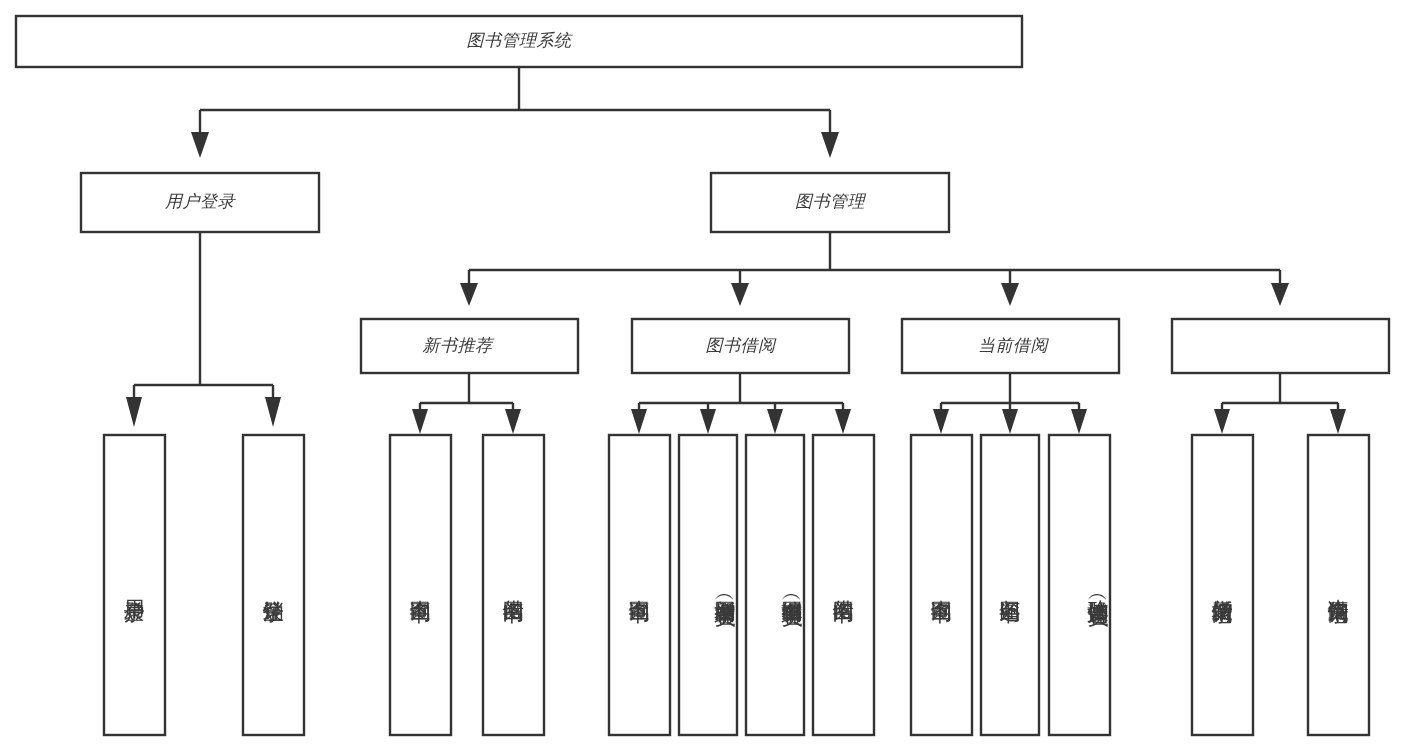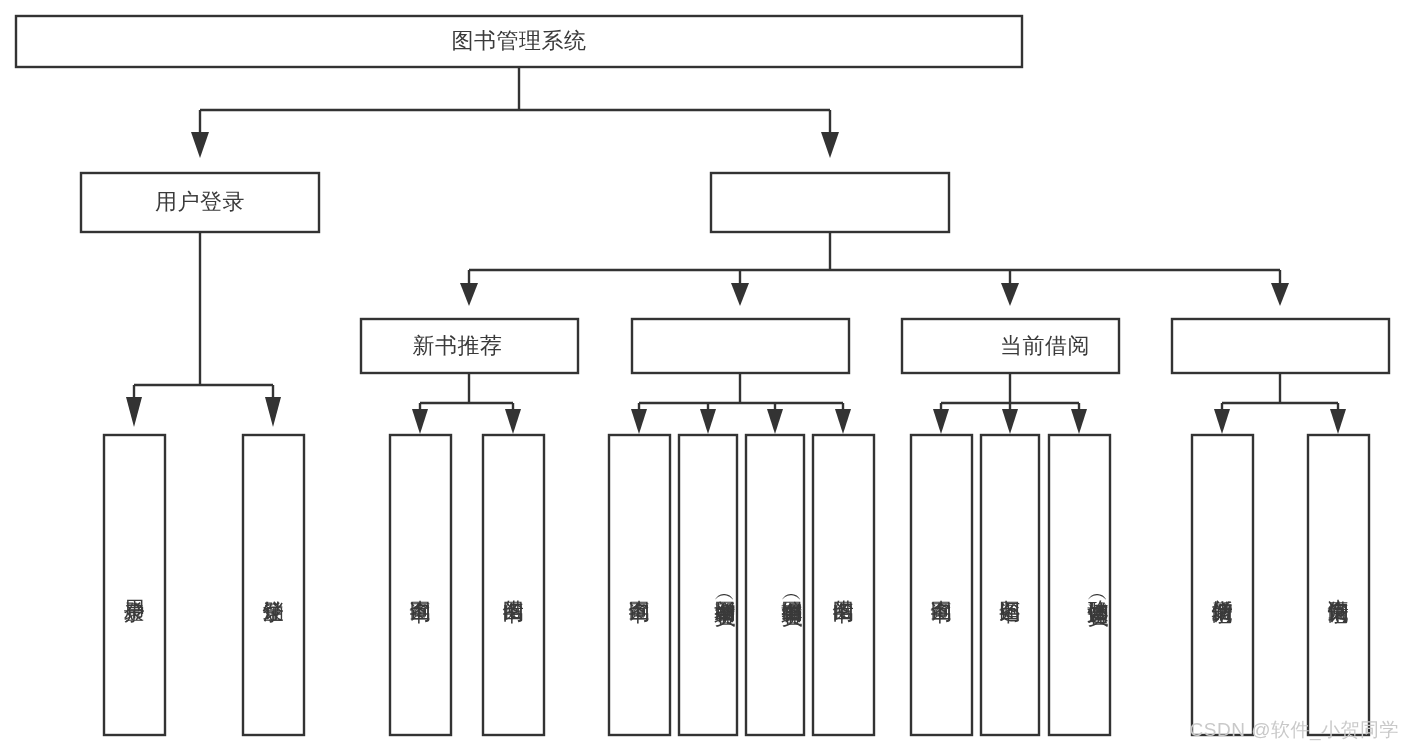--- a/index.html
+++ b/index.html
@@ -39,25 +39,26 @@
   .arrowhead {
     fill: #333333;
     stroke: none;
   }
   .node-label-h {
     position: absolute;
     display: flex;
     align-items: center;
     justify-content: center;
     color: #3a3a3a;
-    font-size: 22px;
+    font-size: 17px;
     line-height: 1.2;
     white-space: nowrap;
     letter-spacing: 0.5px;
     pointer-events: none;
+    font-style: italic;
   }
   .node-label-v {
     position: absolute;
     display: flex;
     align-items: flex-start;
     justify-content: center;
     writing-mode: vertical-rl;
     text-orientation: upright;
     color: #3a3a3a;
     font-size: 21px;
@@ -188,37 +189,38 @@
     <rect class="node-box" x="1049" y="435" width="61" height="300"></rect>
 
     <rect class="node-box" x="1192" y="435" width="61" height="300"></rect>
     <rect class="node-box" x="1308" y="435" width="61" height="300"></rect>
 
   </svg>
 
   <div class="node-label-h" style="left:16px; top:16px; width:1006px; height:51px;">图书管理系统</div>
 
   <div class="node-label-h" style="left:81px; top:173px; width:238px; height:59px;">用户登录</div>
+  <div class="node-label-h" style="left:711px; top:173px; width:238px; height:59px;">图书管理</div>
 
   <div class="node-label-h" style="left:349px; top:319px; width:217px; height:54px;">新书推荐</div>
-  <div class="node-label-h" style="left:902px; top:319px; width:222px; height:54px;margin-left:32px;">当前借阅</div>
+  <div class="node-label-h" style="left:632px; top:319px; width:217px; height:54px;">图书借阅</div>
+  <div class="node-label-h" style="left:902px; top:319px; width:222px; height:54px;">当前借阅</div>
 
   <div class="node-label-v centered" style="left:104px; top:443px; width:61px; height:284px;">用户登录</div>
   <div class="node-label-v centered" style="left:243px; top:443px; width:61px; height:284px;">注销登录</div>
 
   <div class="node-label-v centered" style="left:390px; top:443px; width:61px; height:284px;">查询图书</div>
   <div class="node-label-v centered" style="left:483px; top:443px; width:61px; height:284px;">借阅图书</div>
 
   <div class="node-label-v centered" style="left:609px; top:443px; width:61px; height:284px;">查询图书</div>
   <div class="node-label-v" style="left:679px; top:444px; width:58px; height:286px;">新增图书（管理员）</div>
   <div class="node-label-v" style="left:746px; top:444px; width:58px; height:286px;">编辑图书（管理员）</div>
   <div class="node-label-v centered" style="left:813px; top:443px; width:61px; height:284px;">借阅图书</div>
 
   <div class="node-label-v centered" style="left:911px; top:443px; width:61px; height:284px;">查询图书</div>
   <div class="node-label-v centered" style="left:981px; top:443px; width:58px; height:284px;">归还图书</div>
   <div class="node-label-v" style="left:1049px; top:444px; width:61px; height:286px;">确认归还（管理员）</div>
 
   <div class="node-label-v centered" style="left:1192px; top:443px; width:61px; height:284px;">新增借阅记录</div>
   <div class="node-label-v centered" style="left:1308px; top:443px; width:61px; height:284px;">查询借阅记录</div>
 
-  <div class="watermark">CSDN @软件_小贺同学</div>
 
 </div>
 
 </body></html>

